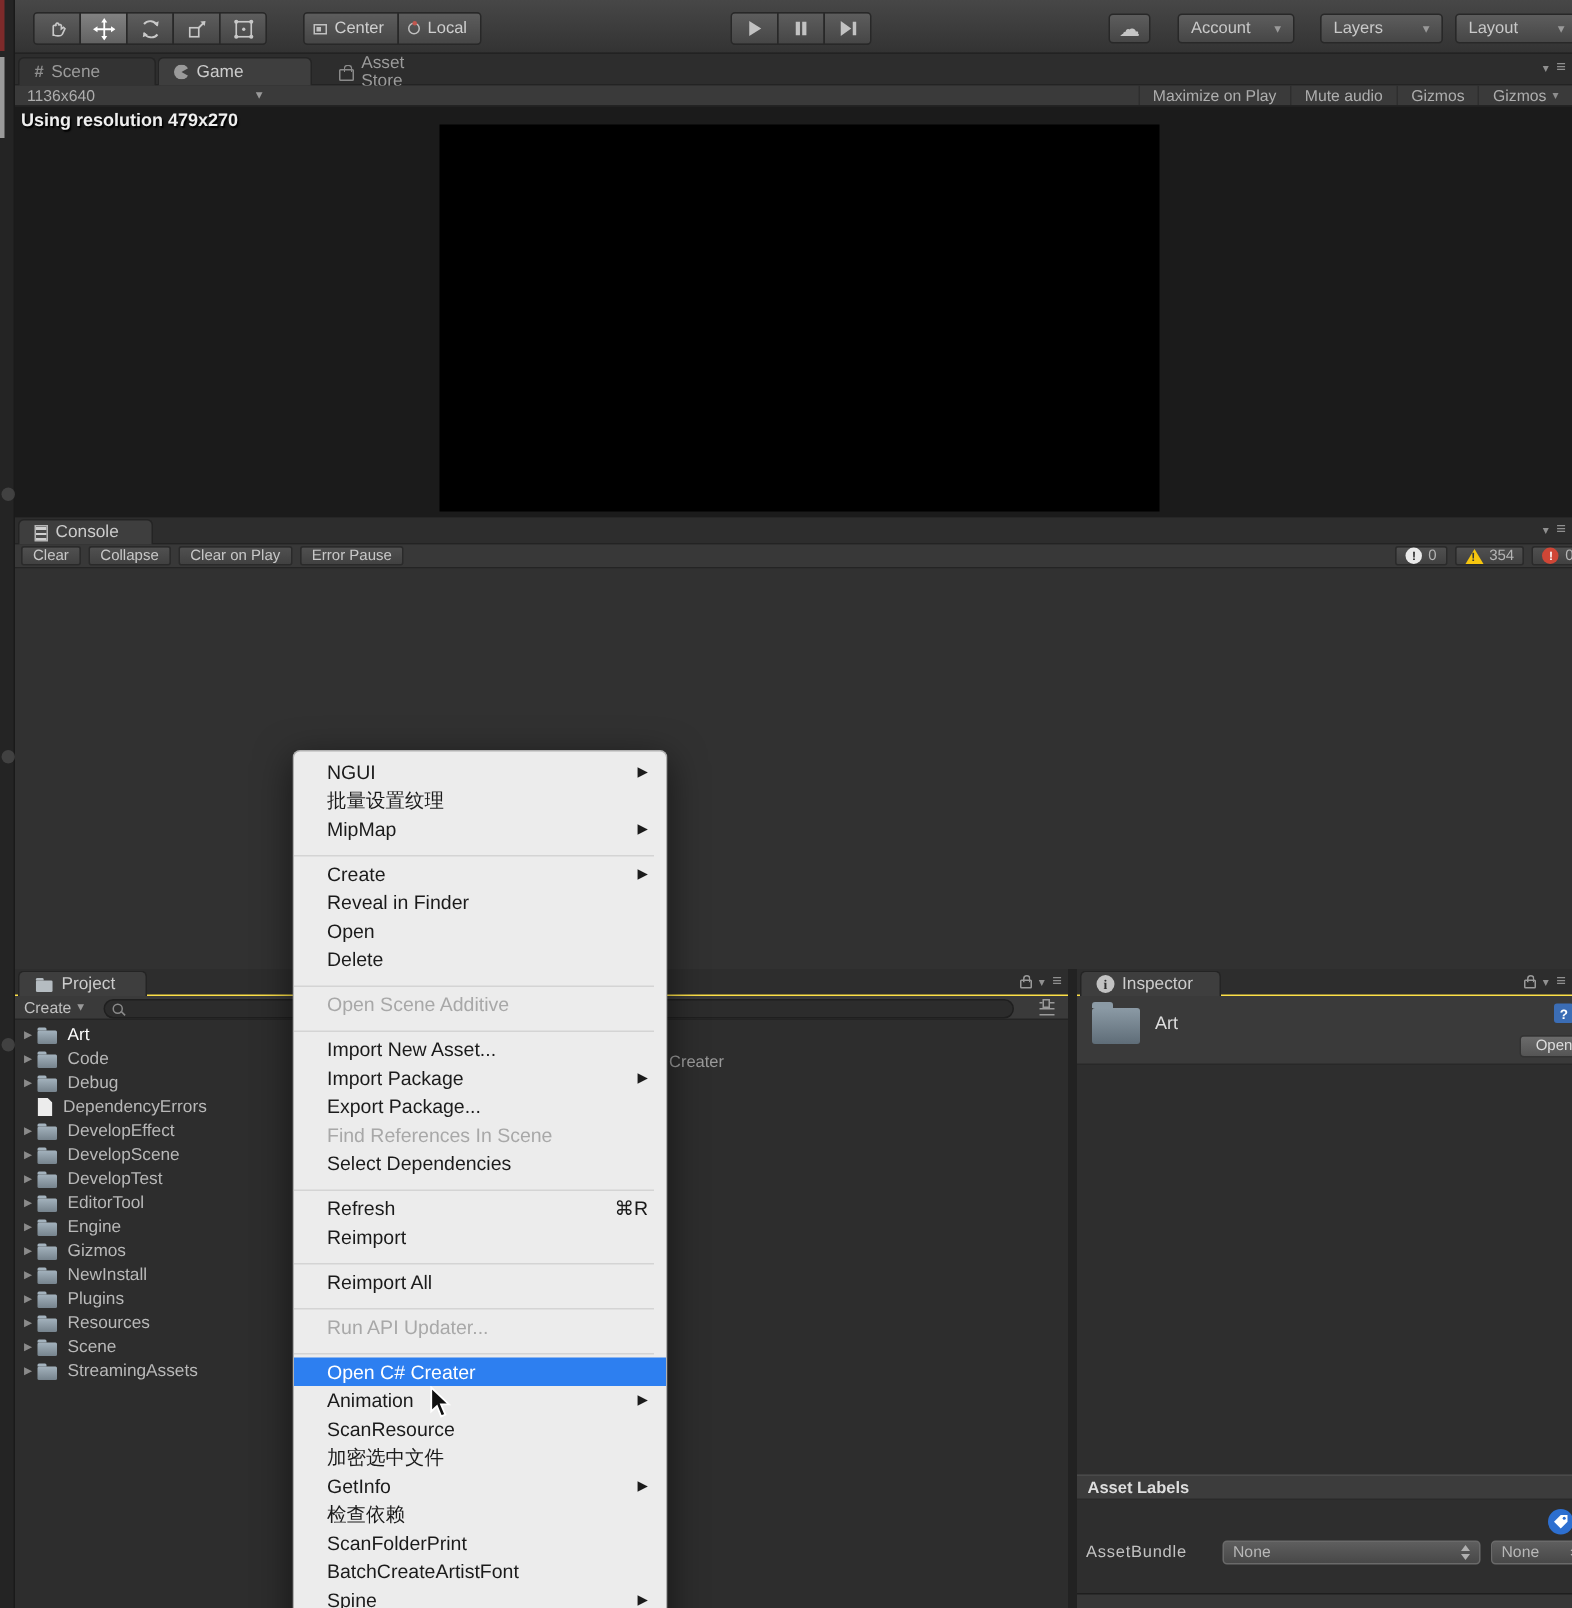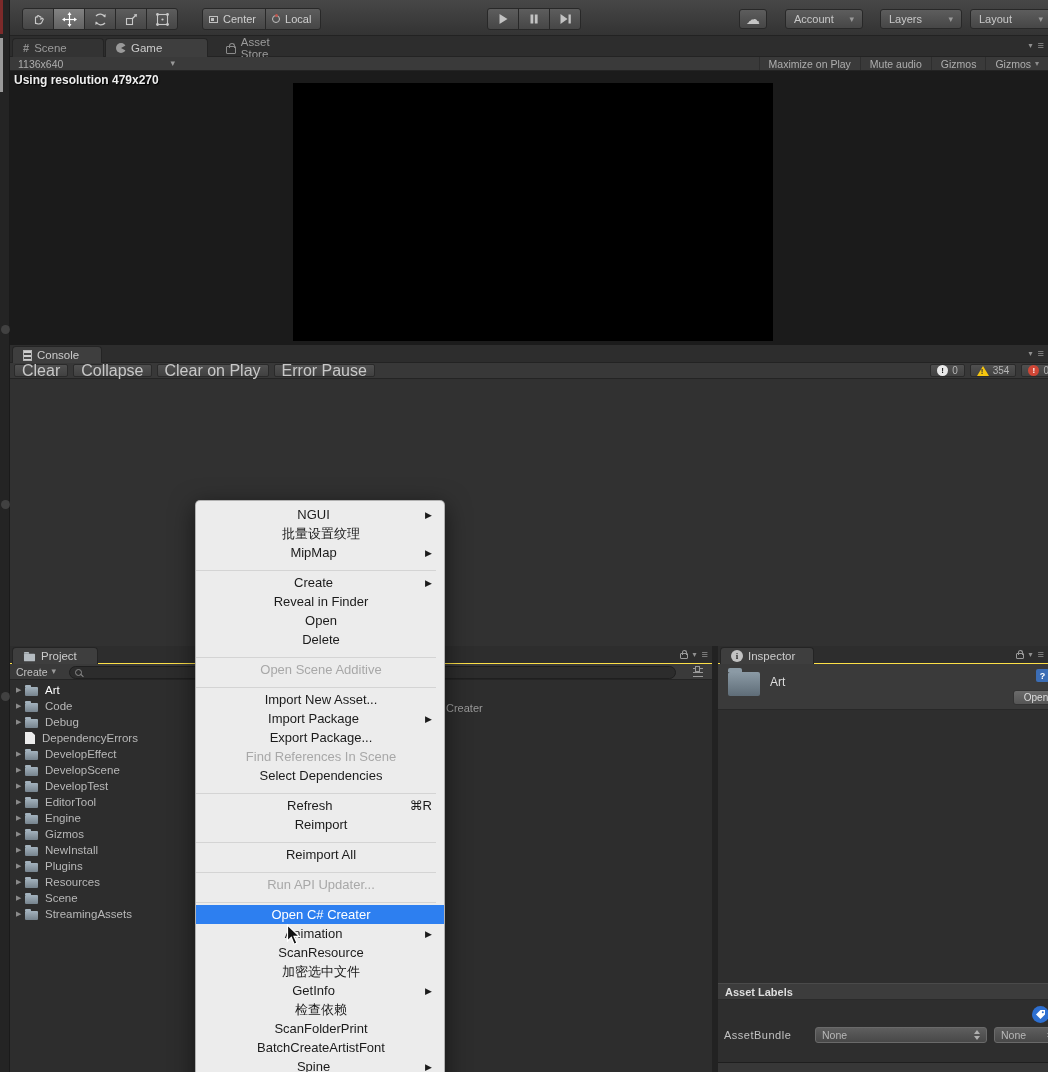--- a/index.html
+++ b/index.html
@@ -91,21 +91,21 @@
   .gbtn.has-dropdown::after { content:'▾'; font-size:8px; color:#8d8d8d; }
   #game-view { left:10px; top:71px; width:1038px; height:274px; background:#1b1b1b; }
   #game-overlay { position:absolute; left:4px; top:2px; font-size:12px; font-weight:bold; color:#efefef;
     text-shadow:1px 1px 1px #000; }
   #game-black { position:absolute; left:283px; top:12px; width:480px; height:258px; background:#000; }
 
   
   #console-strip { left:10px; top:345px; width:1038px; height:18px; }
   #console-toolbar { left:10px; top:363px; width:1038px; height:16px; background:#383838;
     border-bottom:1px solid #242424; display:flex; align-items:center; padding-left:4px; gap:5px; }
-  .cbtn { height:13px; padding:0 7px; font-size:16px; color:#c8c8c8;
+  .cbtn { height:13px; padding:0 7px; font-size:10px; color:#c8c8c8;
     background:linear-gradient(#505050,#414141); border:1px solid #2a2a2a; border-radius:2px;
     display:flex; align-items:center; gap:3px;justify-content:flex-end; }
   #console-badges { position:absolute; right:-8px; top:1px; display:flex; gap:5px; }
   .badge { height:13px; padding:0 6px; font-size:10px; color:#b5b5b5;
     background:linear-gradient(#505050,#414141); border:1px solid #2a2a2a; border-radius:2px;
     display:flex; align-items:center; gap:4px; }
   .log-dot { width:11px; height:11px; border-radius:50%; background:#e9e9e9; color:#1c1c1c;
     font-size:8px; font-weight:bold; display:flex; align-items:center; justify-content:center; }
   .warn-tri { width:0; height:0; border-left:6px solid transparent; border-right:6px solid transparent;
     border-bottom:10px solid #f6c60f; position:relative; }
@@ -161,21 +161,21 @@
     padding:0 6px; font-size:10.5px; color:#b8b8b8; }
   #bundle-popup { left:97px; width:172px; }
   #variant-popup { left:276px; width:66px; }
   #inspector-bottom { position:absolute; left:0; top:416px; width:100%; height:10px; background:#373737; border-top:1px solid #1e1e1e; }
 
   
   #context-menu { left:195px; top:500px; width:250px; height:600px; background:#ececec;
     border:1px solid rgba(0,0,0,.25); border-radius:5px 5px 0 0; box-shadow:0 6px 24px rgba(0,0,0,.55);
     padding-top:4px; z-index:5; font-size:13px; color:#1b1b1b;
     font-family:"Liberation Sans","DejaVu Sans",sans-serif; }
-  .menu-row { height:19px; display:flex; align-items:center; padding:0 12px 0 22px;text-align:center; }
+  .menu-row { height:19px; display:flex; align-items:center; padding:0 12px 0 22px; }
   .menu-label { flex:1; white-space:nowrap; overflow:hidden; }
   .menu-shortcut { margin-left:8px; color:#1b1b1b; }
   .menu-arrow { display:none; margin-left:8px; font-size:9px; color:#1b1b1b; }
   .menu-row.has-submenu .menu-arrow { display:block; }
   .menu-row.disabled .menu-label { color:#a8a8a8; }
   .menu-row.highlighted { background:#2d7ff0; }
   .menu-row.highlighted .menu-label, .menu-row.highlighted .menu-arrow { color:#fff; }
   .menu-row.separator { height:11px; padding:0; pointer-events:none; }
   .menu-row.separator::before { content:''; display:block; width:100%; height:1px; background:#d4d4d4; margin-top:5px; }
 

